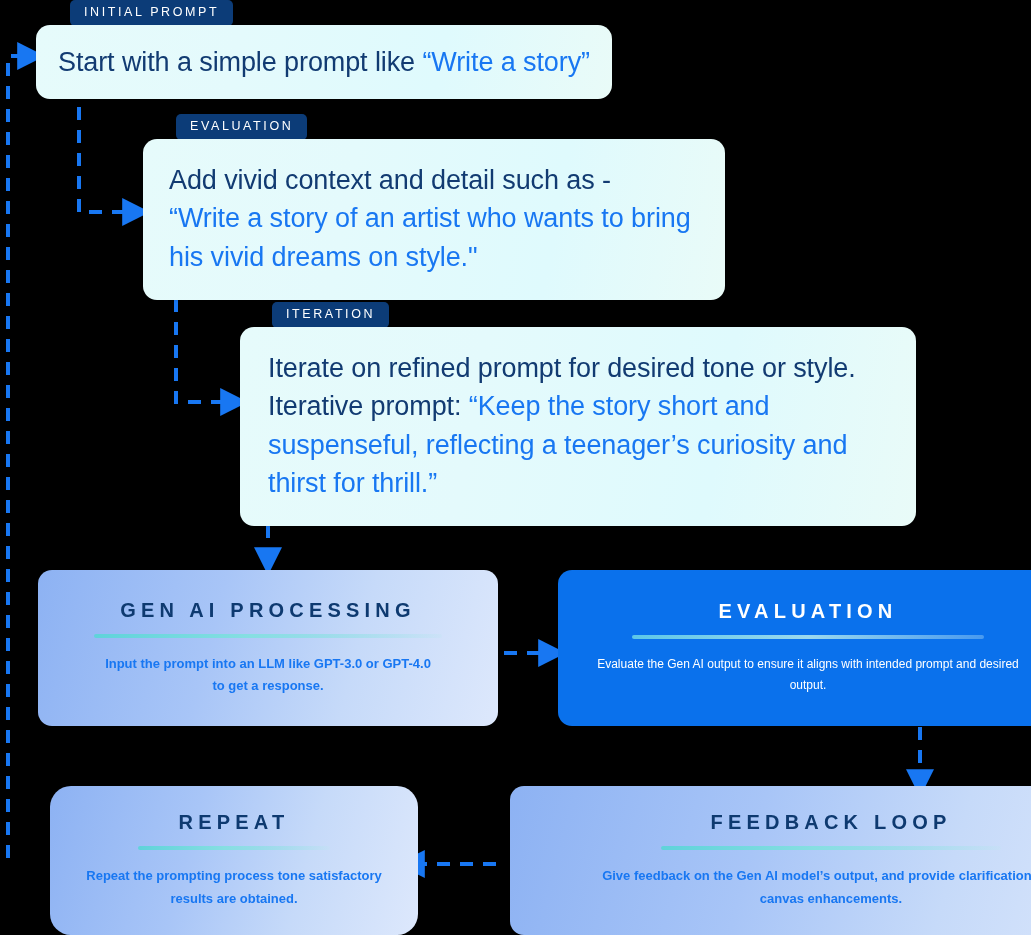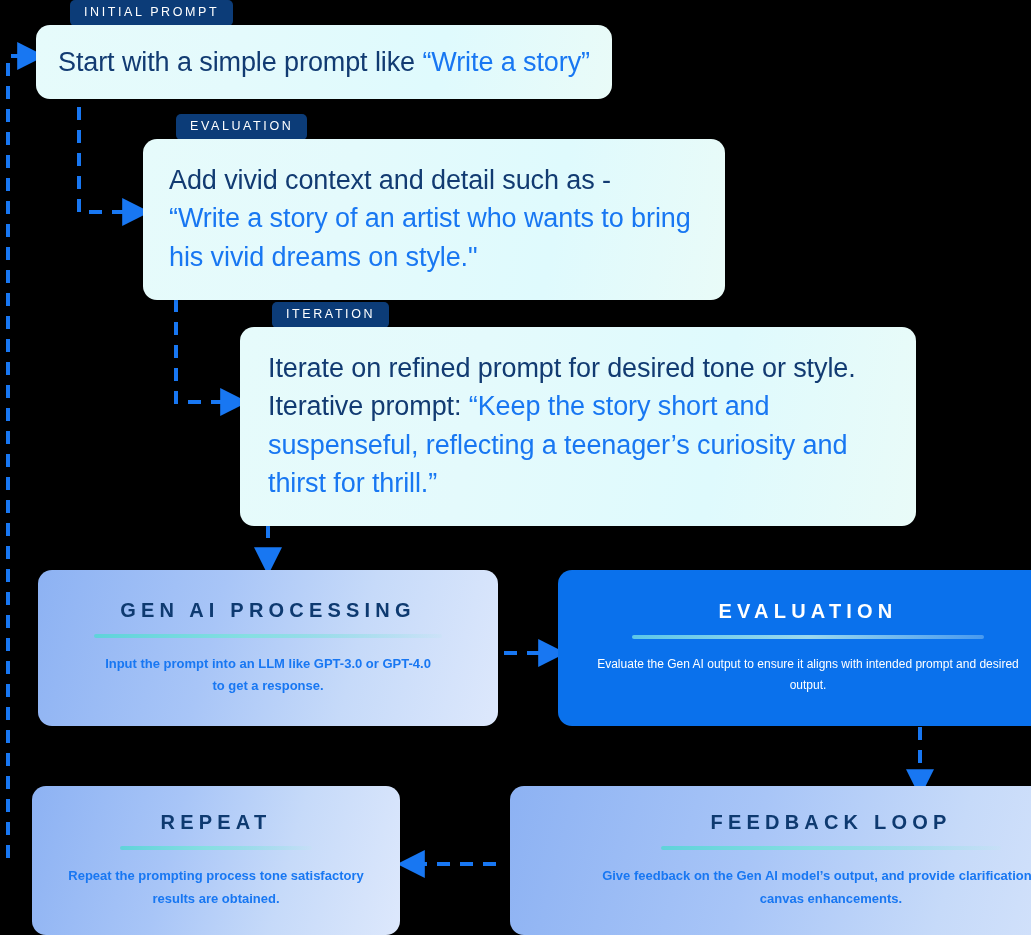--- a/index.html
+++ b/index.html
@@ -122,21 +122,21 @@
   </div>
 
   <div class="sbox solid" style="left:558px;top:570px;width:500px;height:156px;">
     <div class="inner">
       <div class="title">EVALUATION</div>
       <div class="rule" style="width:352px;"></div>
       <div class="desc" style="max-width:428px;">Evaluate the Gen AI output to ensure it aligns with intended prompt and desired output.</div>
     </div>
   </div>
 
-  <div class="sbox grad" style="left:32px;top:786px;width:368px;height:149px;">
+  <div class="sbox grad" style="left:50px;top:786px;width:368px;height:149px;border-radius:21px;">
     <div class="inner">
       <div class="title">REPEAT</div>
       <div class="rule" style="width:192px;"></div>
       <div class="desc" style="max-width:318px;">Repeat the prompting process tone satisfactory results are obtained.</div>
     </div>
   </div>
 
   <div class="sbox grad" style="left:510px;top:786px;width:642px;height:149px;">
     <div class="inner">
       <div class="title">FEEDBACK LOOP</div>

